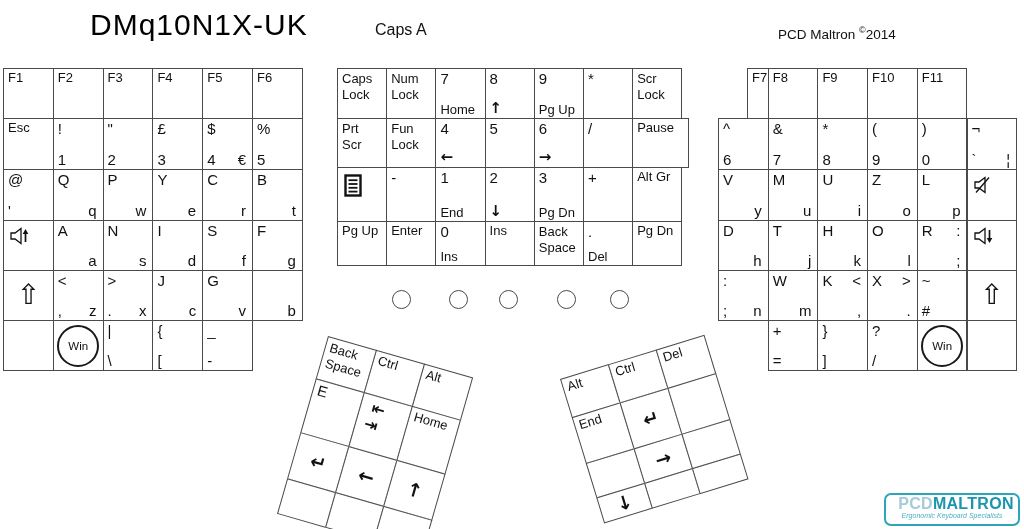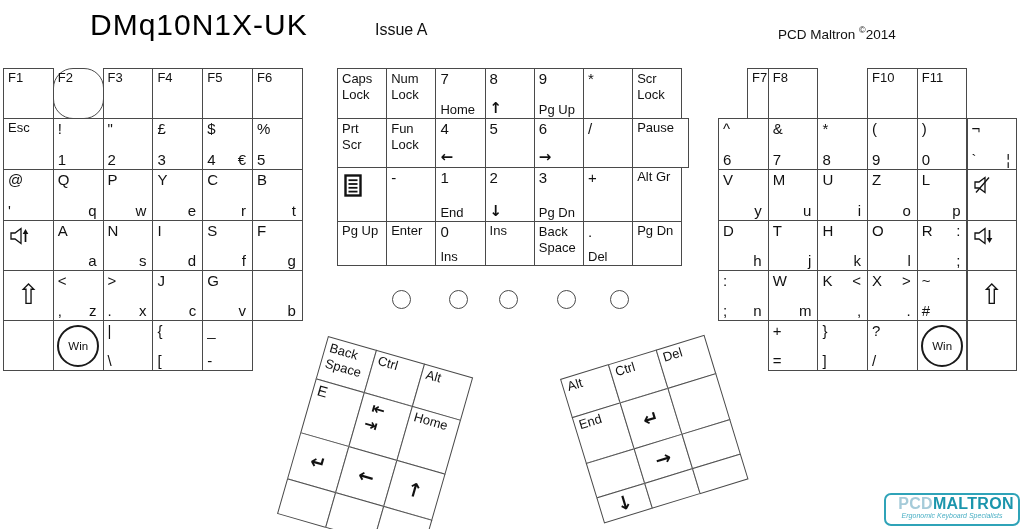--- a/index.html
+++ b/index.html
@@ -36,28 +36,28 @@
   .logo-line1{font-size:16px;font-weight:bold;line-height:1.0;letter-spacing:.3px;}
   .logo-pcd{color:#a5cbd9;}
   .logo-maltron{color:#1b95ac;}
   .logo-tag{font-size:7px;font-style:italic;color:#4aafc4;line-height:1.1;}
   .overlay{position:absolute;left:0;top:0;width:100%;height:100%;}
 </style>
 </head>
 <body>
 
 <div class="title">DMq10N1X-UK</div>
-<div class="issue">Issue A</div>
+<div class="issue">Caps A</div>
 <div class="copyright"><span>PCD Maltron </span><sup>©</sup><span>2014</span></div>
 
 <div class="overlay" id="left-grid">
     <div class="key" style="left: 3px; top: 68px; width: 50.8px; height: 51px;">
       <span class="k-tl">F1</span>
     </div>
-    <div class="key" style="left: 52.8px; top: 68px; width: 50.8px; height: 51px; border-radius: 20px;">
+    <div class="key" style="left: 52.8px; top: 68px; width: 50.8px; height: 51px;">
       <span class="k-tl">F2</span>
     </div>
     <div class="key" style="left: 102.6px; top: 68px; width: 50.8px; height: 51px;">
       <span class="k-tl">F3</span>
     </div>
     <div class="key" style="left: 152.4px; top: 68px; width: 50.8px; height: 51px;">
       <span class="k-tl">F4</span>
     </div>
     <div class="key" style="left: 202.2px; top: 68px; width: 50.8px; height: 51px;">
       <span class="k-tl">F5</span>
@@ -302,20 +302,23 @@
     <div class="key" style="left: 632.2px; top: 221px; width: 50.2px; height: 45px;">
       <span class="k-tl">Pg Dn</span>
     </div>
   </div>
 <div class="overlay" id="right-grid">
     <div class="key" style="left: 747px; top: 68px; width: 50.7px; height: 51px;">
       <span class="k-tl">F7</span>
     </div>
     <div class="key" style="left: 767.7px; top: 68px; width: 50.7px; height: 51px;">
       <span class="k-tl">F8</span>
+    </div>
+    <div class="key" style="left: 817.4px; top: 68px; width: 50.7px; height: 51px;">
+      <span class="k-tl">F9</span>
     </div>
     <div class="key" style="left: 867.1px; top: 68px; width: 50.7px; height: 51px;">
       <span class="k-tl">F10</span>
     </div>
     <div class="key" style="left: 916.8px; top: 68px; width: 50.7px; height: 51px;">
       <span class="k-tl">F11</span>
     </div>
     <div class="key" style="left: 718px; top: 118px; width: 50.7px; height: 52px;">
       <span class="k-tl big">^</span>
       <span class="k-bl big">6</span>

